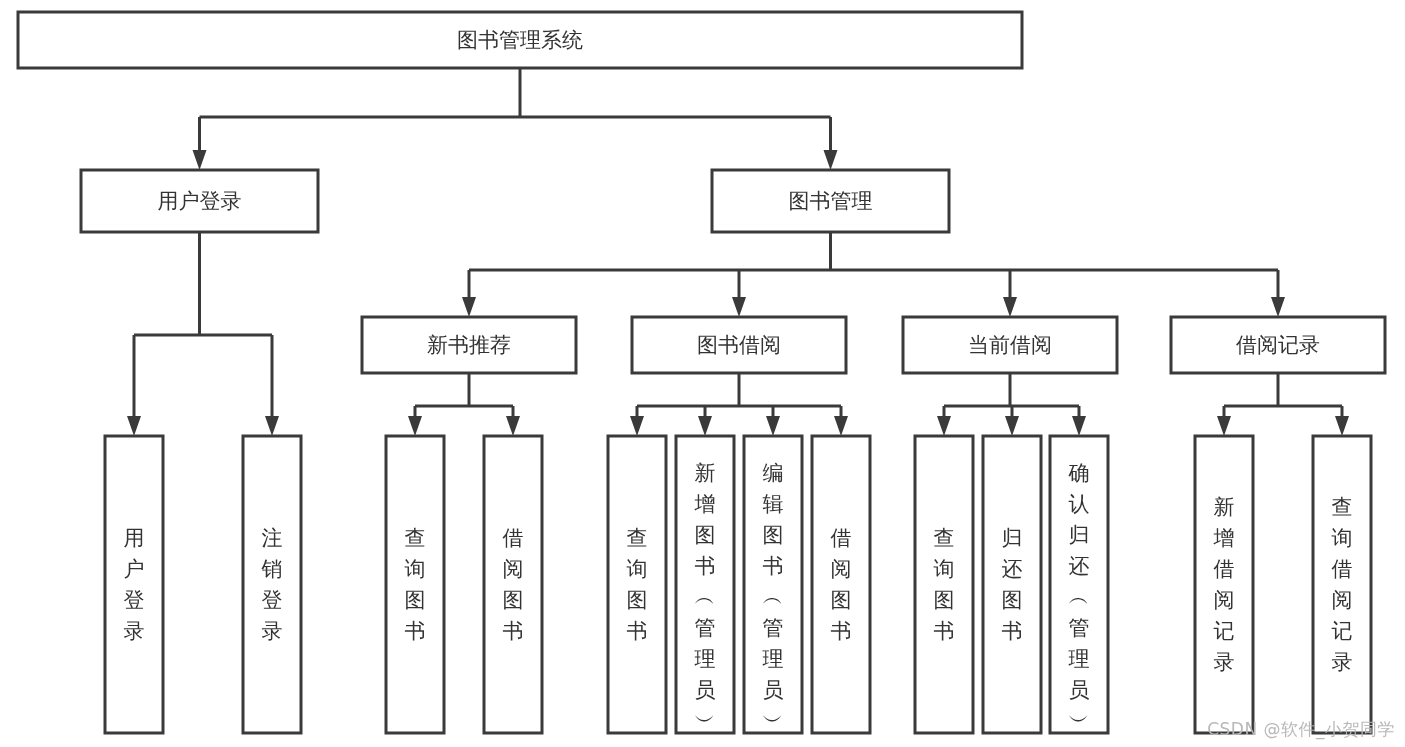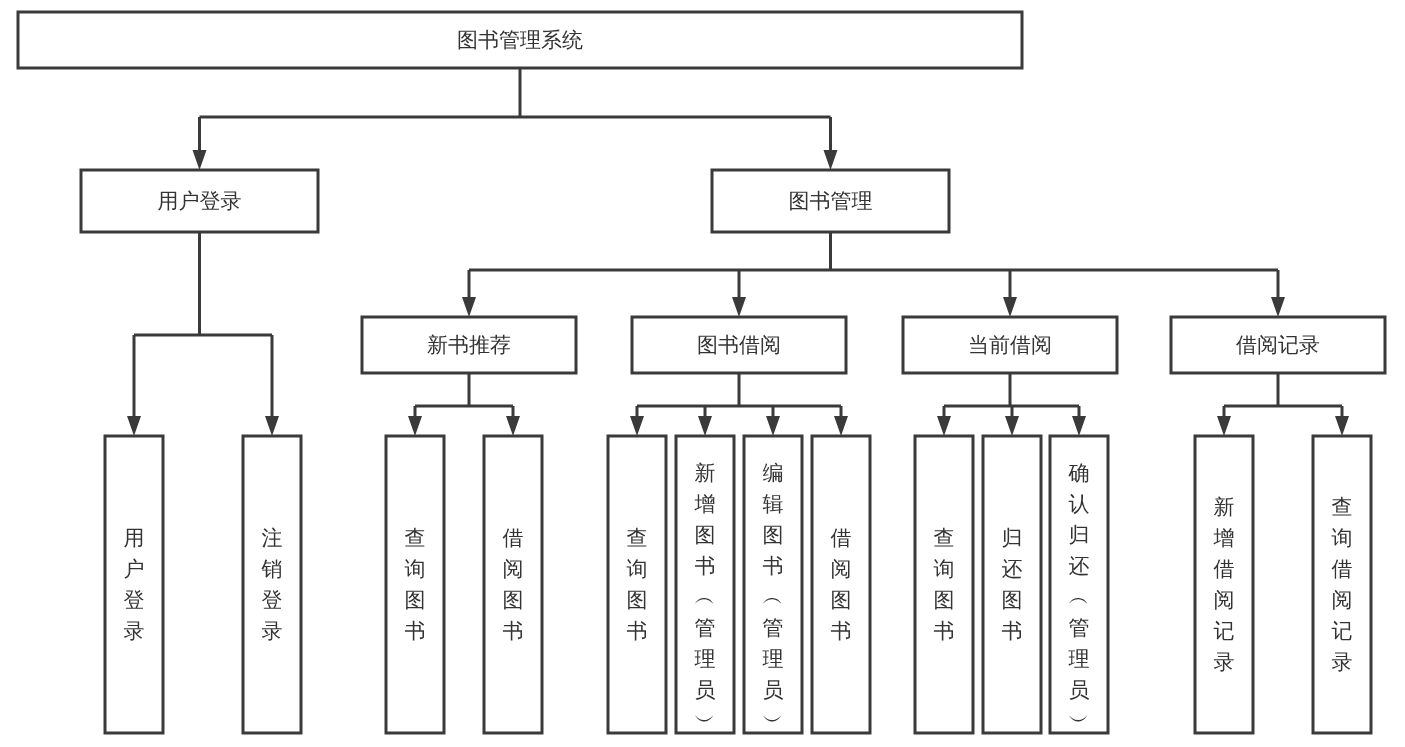--- a/index.html
+++ b/index.html
@@ -217,13 +217,14 @@
         <g>
           <rect x="1195" y="436" width="58" height="297" class="node-box"></rect>
           <text x="1224" y="513.5" class="node-label-vertical"><tspan x="1224" dy="0">新</tspan><tspan x="1224" dy="31">增</tspan><tspan x="1224" dy="31">借</tspan><tspan x="1224" dy="31">阅</tspan><tspan x="1224" dy="31">记</tspan><tspan x="1224" dy="31">录</tspan></text>
         </g>
         <g>
           <rect x="1313" y="436" width="58" height="297" class="node-box"></rect>
           <text x="1342" y="513.5" class="node-label-vertical"><tspan x="1342" dy="0">查</tspan><tspan x="1342" dy="31">询</tspan><tspan x="1342" dy="31">借</tspan><tspan x="1342" dy="31">阅</tspan><tspan x="1342" dy="31">记</tspan><tspan x="1342" dy="31">录</tspan></text>
         </g>
       </g>
   </svg>
+  <div class="watermark">CSDN @软件_小贺同学</div>
 </div>
 
 </body></html>

